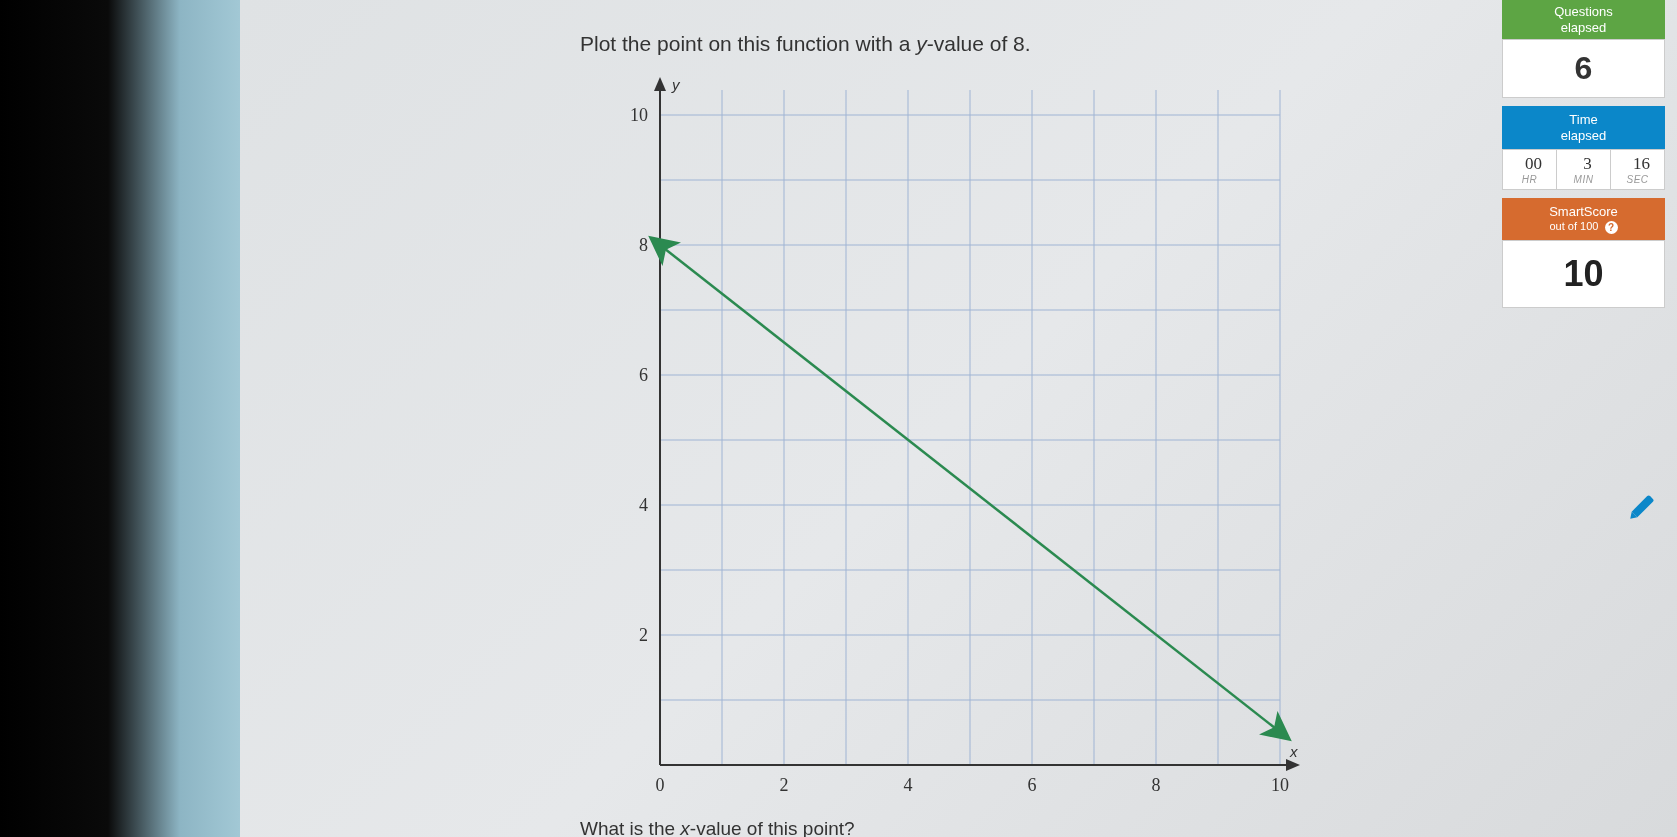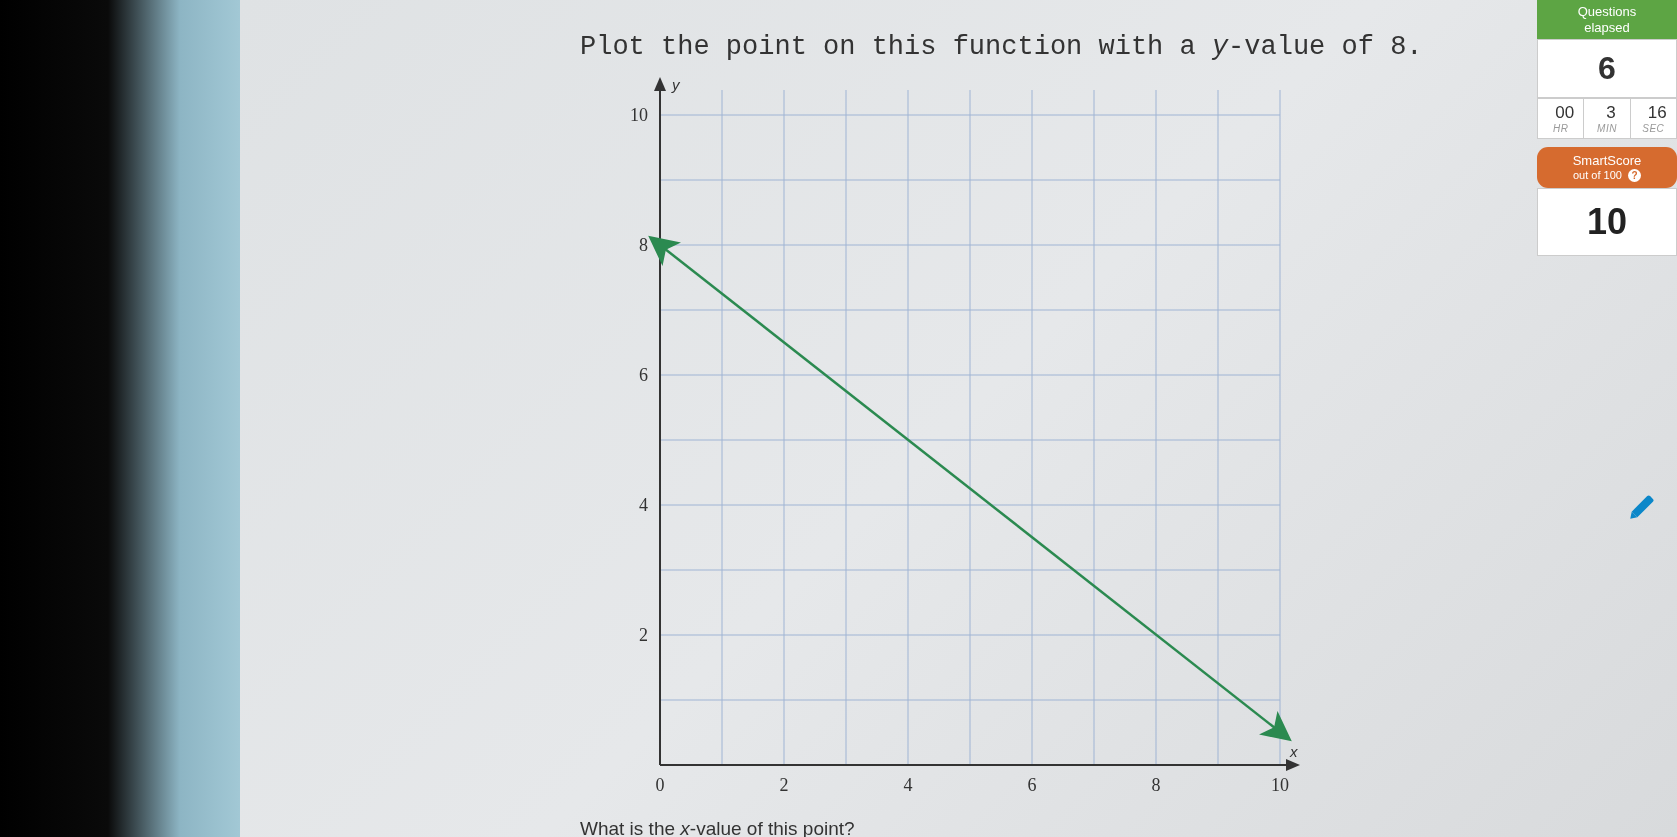--- a/index.html
+++ b/index.html
@@ -3,42 +3,42 @@
   <meta charset="utf-8">
   <style>
     * { margin: 0; padding: 0; box-sizing: border-box; }
     body { font-family: Verdana, Arial, sans-serif; background: #1a1a1a; width: 1677px; height: 837px; overflow: hidden; position: relative; }
     
     .photo-edge { position: absolute; left: 0; top: 0; width: 180px; height: 837px; background: linear-gradient(90deg, #000 0%, #0a0a0a 60%, #8db5c4 100%); }
     .blue-strip { position: absolute; left: 180px; top: 0; width: 60px; height: 837px; background: linear-gradient(90deg, #8db5c4 0%, #a2c8d5 100%); }
     
     .content-area { position: absolute; left: 240px; top: 0; width: 1437px; height: 837px; background: linear-gradient(135deg, #dfe2e4 0%, #e6e8ea 50%, #d8dadc 100%); }
     
-    .question-text { position: absolute; left: 340px; top: 32px; font-size: 27px; color: #333; font-family: Liberation Mono, monospace; }
+    .question-text { position: absolute; left: 340px; top: 32px; font-size: 21px; color: #333; font-family: Liberation Sans, sans-serif; }
     .question-text .y-italic { font-style: italic; }
     
     .chart-container { position: absolute; left: 360px; top: 75px; width: 700px; height: 720px; }
     
     .bottom-question { position: absolute; left: 340px; top: 818px; font-size: 19px; color: #333; font-family: Verdana, sans-serif; }
     .bottom-question .x-italic { font-style: italic; }
     
     
-    .sidebar { position: absolute; right: 0; top: 0; width: 140px; }
+    .sidebar { position: absolute; right: 12px; top: 0; width: 163px; }
     
     .qa-header { background: #5da544; color: #fff; font-size: 13px; text-align: center; padding: 4px 2px; line-height: 1.2; }
     .qa-value { background: #fff; color: #333; font-size: 32px; font-weight: bold; text-align: center; padding: 10px 0; border: 1px solid #ccc; }
     
     .time-header { background: #0b87c9; color: #fff; font-size: 13px; text-align: center; padding: 6px 2px; line-height: 1.2; margin-top: 8px; }
     .time-row { display: flex; background: #fff; border: 1px solid #ccc; }
     .time-cell { flex: 1; text-align: center; border-right: 1px solid #ccc; }
     .time-cell:last-child { border-right: none; }
-    .time-num { font-size: 17px; color: #333; padding: 4px 0 0 8px; }
+    .time-num { font-size: 17px; color: #333; padding: 4px 0 0 8px; font-family: Liberation Serif, serif; }
     .time-lbl { font-size: 10px; color: #999; padding: 0 0 4px 0; letter-spacing: 0.5px; font-style: italic; }
     
-    .ss-header { background: #d66b2f; color: #fff; font-size: 13px; text-align: center; padding: 6px 2px; line-height: 1.2; margin-top: 8px; position: relative; border-radius: 11px; }
+    .ss-header { background: #d66b2f; color: #fff; font-size: 13px; text-align: center; padding: 6px 2px; line-height: 1.2; margin-top: 8px; position: relative; }
     .ss-sub { font-size: 11px; }
     .ss-help { display: inline-block; width: 13px; height: 13px; background: #fff; color: #d66b2f; border-radius: 50%; font-size: 10px; line-height: 13px; text-align: center; font-weight: bold; margin-left: 3px; vertical-align: middle; }
     .ss-value { background: #fff; color: #222; font-size: 36px; font-weight: bold; text-align: center; padding: 12px 0; border: 1px solid #ccc; }
     
     .pencil-icon { position: absolute; right: 18px; top: 490px; width: 32px; height: 32px; transform: rotate(45deg); }
     .pencil-body { width: 8px; height: 24px; background: #0b87c9; position: absolute; left: 12px; top: 4px; border-radius: 2px 2px 0 0; }
     .pencil-tip { width: 0; height: 0; border-left: 4px solid transparent; border-right: 4px solid transparent; border-top: 6px solid #0b87c9; position: absolute; left: 12px; top: 28px; }
   </style>
 </head>
 <body>
@@ -129,20 +129,24 @@
     <span>What is the </span><span class="x-italic">x</span><span>-value of this point?</span>
   </div>
 
   <div class="sidebar">
     <div class="qa-header">
       <div>Questions</div>
       <div>elapsed</div>
     </div>
     <div class="qa-value">6</div>
 
+    <div class="time-header">
+      <div>Time</div>
+      <div>elapsed</div>
+    </div>
     <div class="time-row">
       <div class="time-cell">
         <div class="time-num">00</div>
         <div class="time-lbl">HR</div>
       </div>
       <div class="time-cell">
         <div class="time-num">3</div>
         <div class="time-lbl">MIN</div>
       </div>
       <div class="time-cell">

